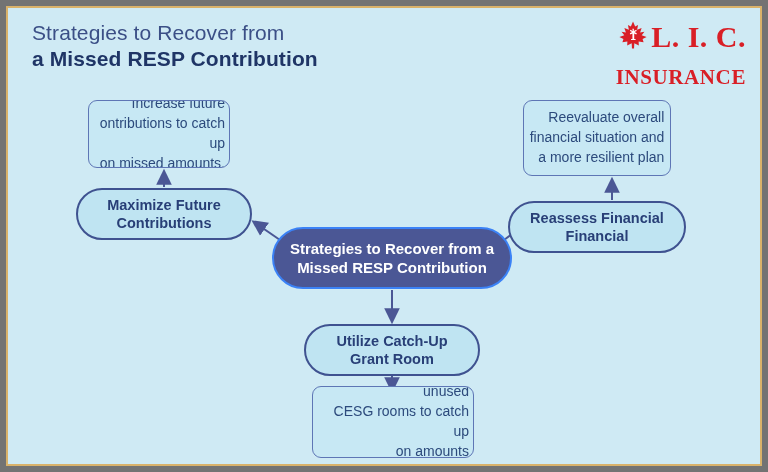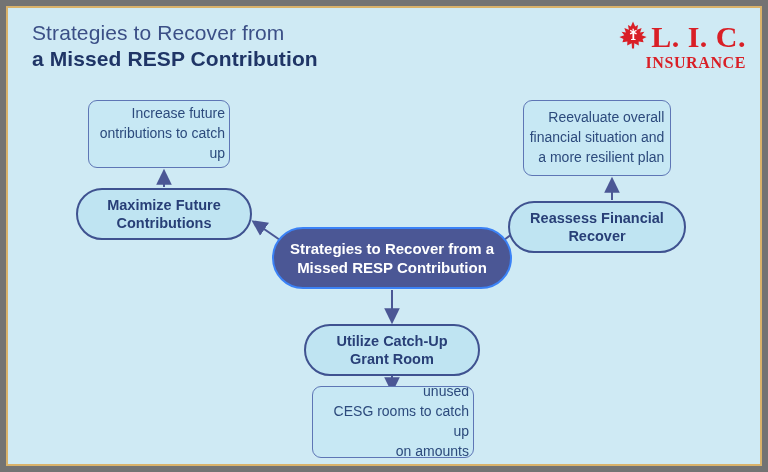--- a/index.html
+++ b/index.html
@@ -76,25 +76,25 @@
   .logo-lic {
     font-family: "Liberation Serif", serif;
     font-size: 30px;
     font-weight: 700;
     color: #d91f26;
     letter-spacing: 0.5px;
     line-height: 1;
   }
   .logo-ins {
     font-family: "Liberation Serif", serif;
-    font-size: 16px;
+    font-size: 21px;
     font-weight: 700;
     color: #d91f26;
     letter-spacing: 0.6px;
-    margin-top: 2px;
+    margin-top: 14px;
     line-height: 1;
   }
 
   
   #wires {
     position: absolute;
     left: 0; top: 0;
     width: 768px; height: 472px;
     z-index: 1;
   }
@@ -202,20 +202,21 @@
 
       <line x1="384" y1="282" x2="384" y2="313" stroke="#4b5795" stroke-width="2" marker-end="url(#ah)"></line>
 
       <line x1="384" y1="368" x2="384" y2="382" stroke="#4b5795" stroke-width="2" marker-end="url(#ah)"></line>
     </svg>
 
     <div class="node detail" id="node-detail-tl">
       <div>
         <span>Increase future</span>
         <span>ontributions to catch up</span>
+        <span>on missed amounts.</span>
       </div>
     </div>
 
     <div class="node pill" id="node-maximize">
       <div>
         <span>Maximize Future</span>
         <span>Contributions</span>
       </div>
     </div>
 
@@ -223,21 +224,21 @@
       <div>
         <span>Reevaluate overall</span>
         <span>financial situation and</span>
         <span>a more resilient plan</span>
       </div>
     </div>
 
     <div class="node pill" id="node-reassess">
       <div>
         <span>Reassess Financial</span>
-        <span>Recover</span>
+        <span>Financial</span>
       </div>
     </div>
 
     <div class="node hub" id="node-hub">
       <div>
         <span>Strategies to Recover from a</span>
         <span>Missed RESP Contribution</span>
       </div>
     </div>
 

